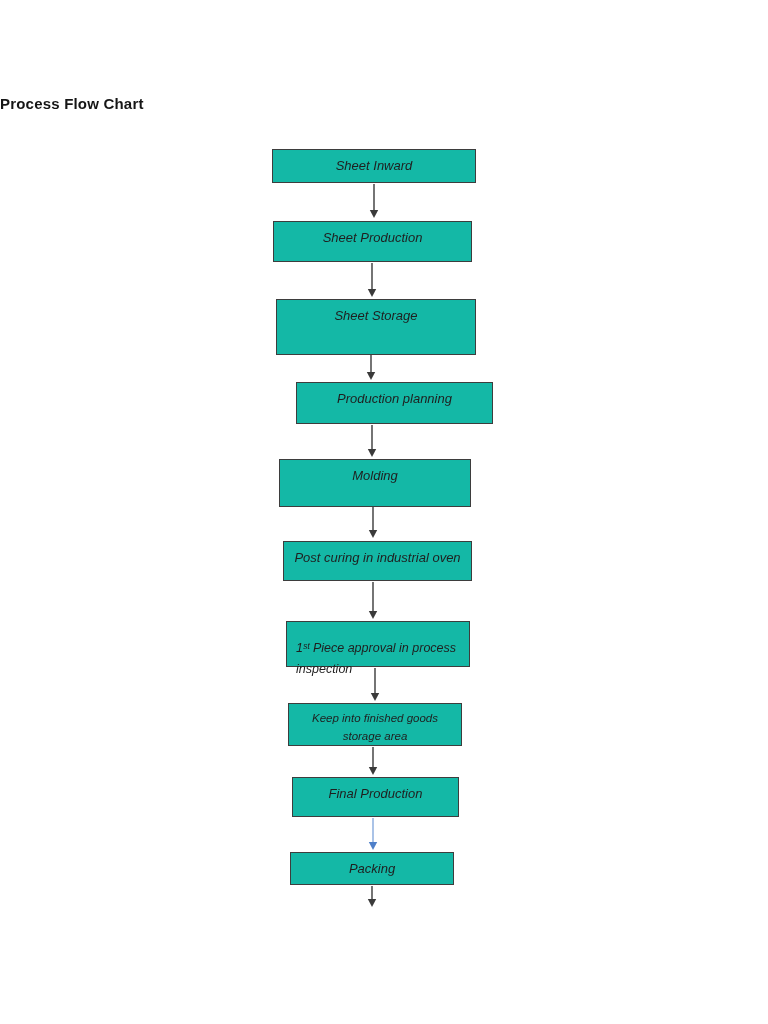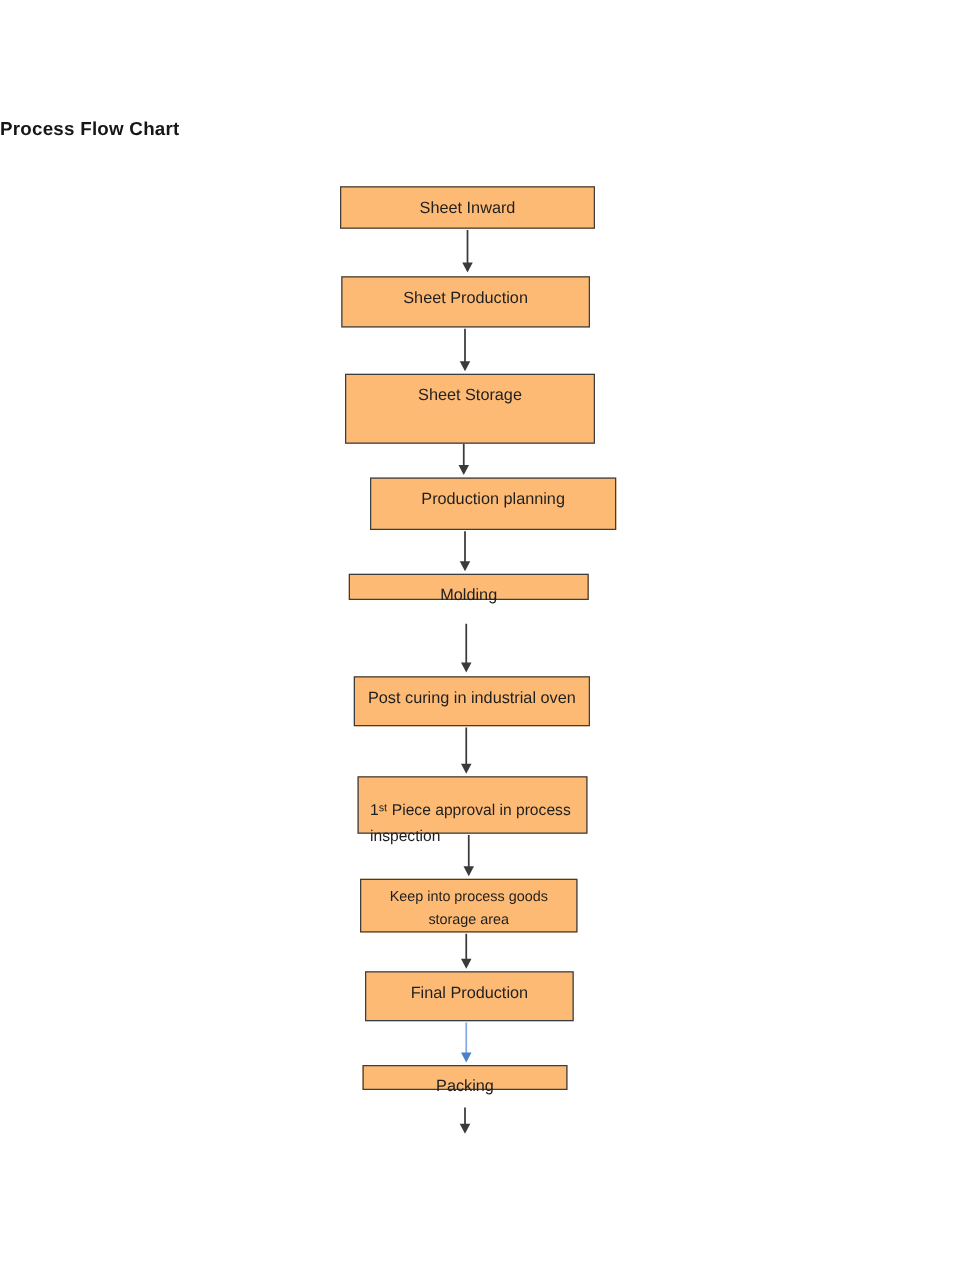--- a/index.html
+++ b/index.html
@@ -32,45 +32,46 @@
     top: 0;
     left: 0;
     width: 768px;
     height: 1024px;
     pointer-events: none;
   }
   .node {
     position: absolute;
     box-sizing: border-box;
     border: 1.5px solid #3d3d3d;
-    background: #fdba74;
+    background: #14b8a6;
     display: flex;
     flex-direction: column;
     align-items: center;
     padding-top: 6px;
     font-size: 13px;
     line-height: 19px;
     color: #1f1f1f;
     text-align: center;
+    font-style: italic;
   }
   
   .n1  { left: 272px; top: 149px; width: 204px; height: 34px; }
   .n2  { left: 273px; top: 221px; width: 199px; height: 41px; }
   .n3  { left: 276px; top: 299px; width: 200px; height: 56px; }
   .n4  { left: 278px; top: 382px; width: 197px; height: 42px; margin-left: 18px; }
-  .n5  { left: 279px; top: 459px; width: 192px; height: 21px; }
+  .n5  { left: 279px; top: 459px; width: 192px; height: 48px; }
   .n6  { left: 283px; top: 541px; width: 189px; height: 40px; }
   .n7  { left: 286px; top: 621px; width: 184px; height: 46px;
          align-items: flex-start; text-align: left;
          padding-left: 9px; padding-right: 4px; padding-top: 16px;
          font-size: 12.5px; line-height: 21px; }
   .n8  { left: 288px; top: 703px; width: 174px; height: 43px;
          padding-top: 5px; font-size: 11.5px; line-height: 18px; }
   .n9  { left: 292px; top: 777px; width: 167px; height: 40px; }
-  .n10 { left: 290px; top: 852px; width: 164px; height: 20px; }
+  .n10 { left: 290px; top: 852px; width: 164px; height: 33px; }
   .n11 { left: 297px; top: 909px; width: 150px; height: 38px; }
 </style>
 </head>
 <body>
 
 <div id="page">
 
   <div class="title">Process Flow Chart</div>
 
   <svg id="connectors" viewBox="0 0 768 1024" xmlns="http://www.w3.org/2000/svg">
@@ -119,21 +120,21 @@
   <div class="node n6">
     <span>Post curing in industrial oven</span>
   </div>
 
   <div class="node n7">
     <span>1ˢᵗ Piece approval in process</span>
     <span>inspection</span>
   </div>
 
   <div class="node n8">
-    <span>Keep into process goods</span>
+    <span>Keep into finished goods</span>
     <span>storage area</span>
   </div>
 
   <div class="node n9">
     <span>Final Production</span>
   </div>
 
   <div class="node n10">
     <span>Packing</span>
   </div>

